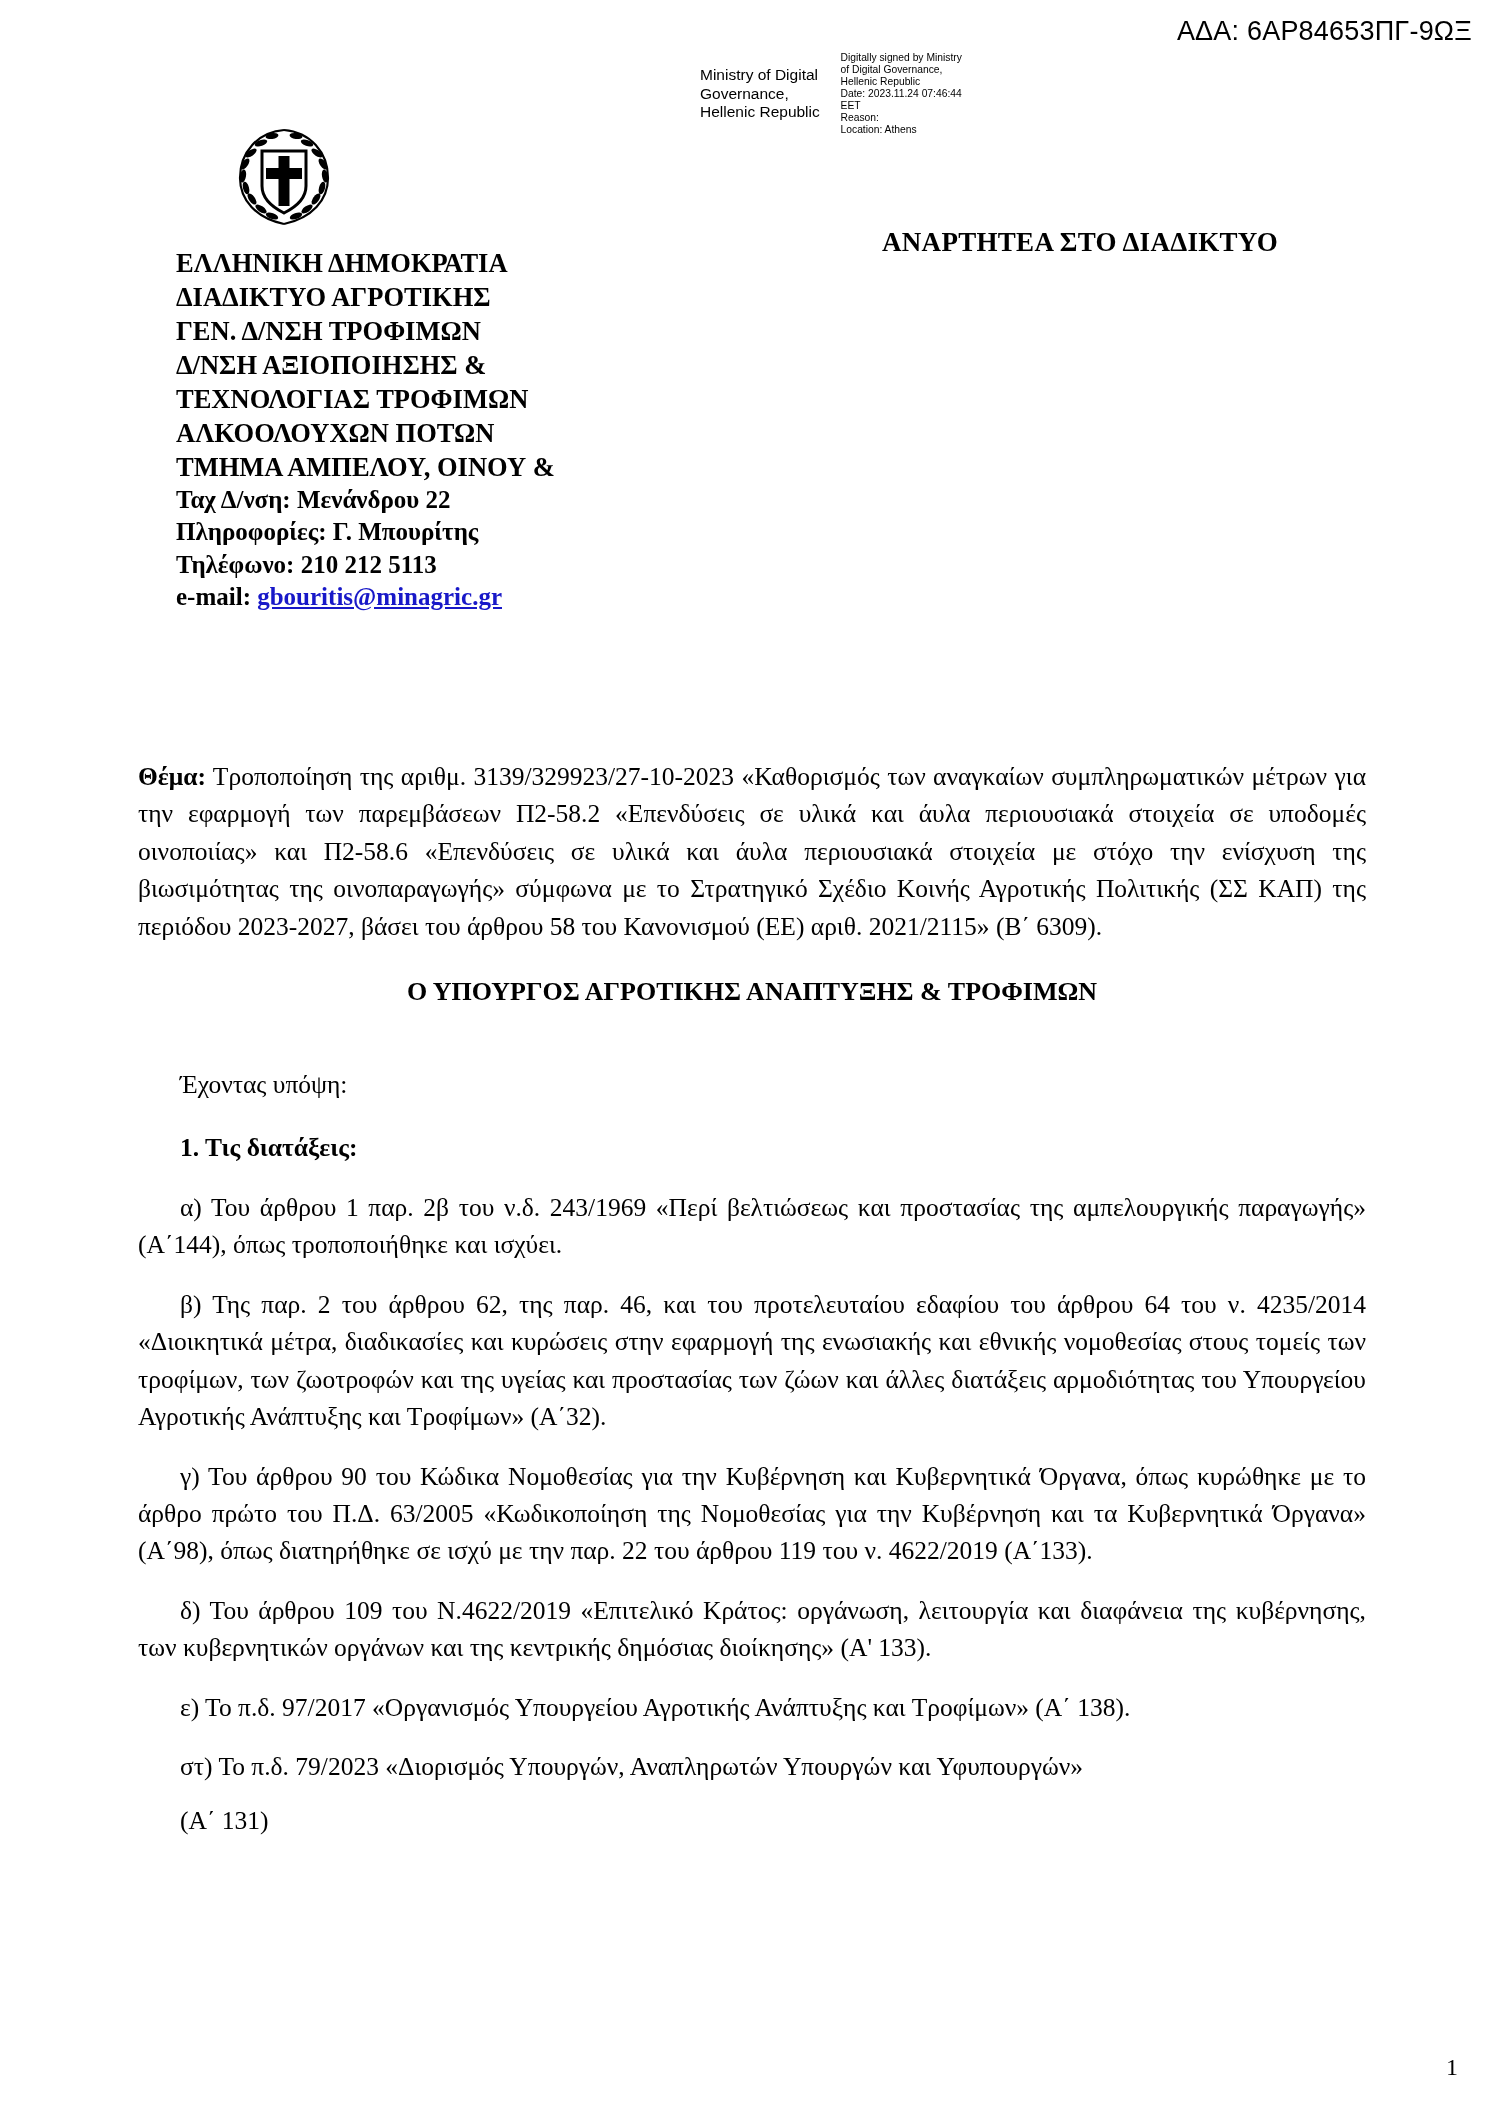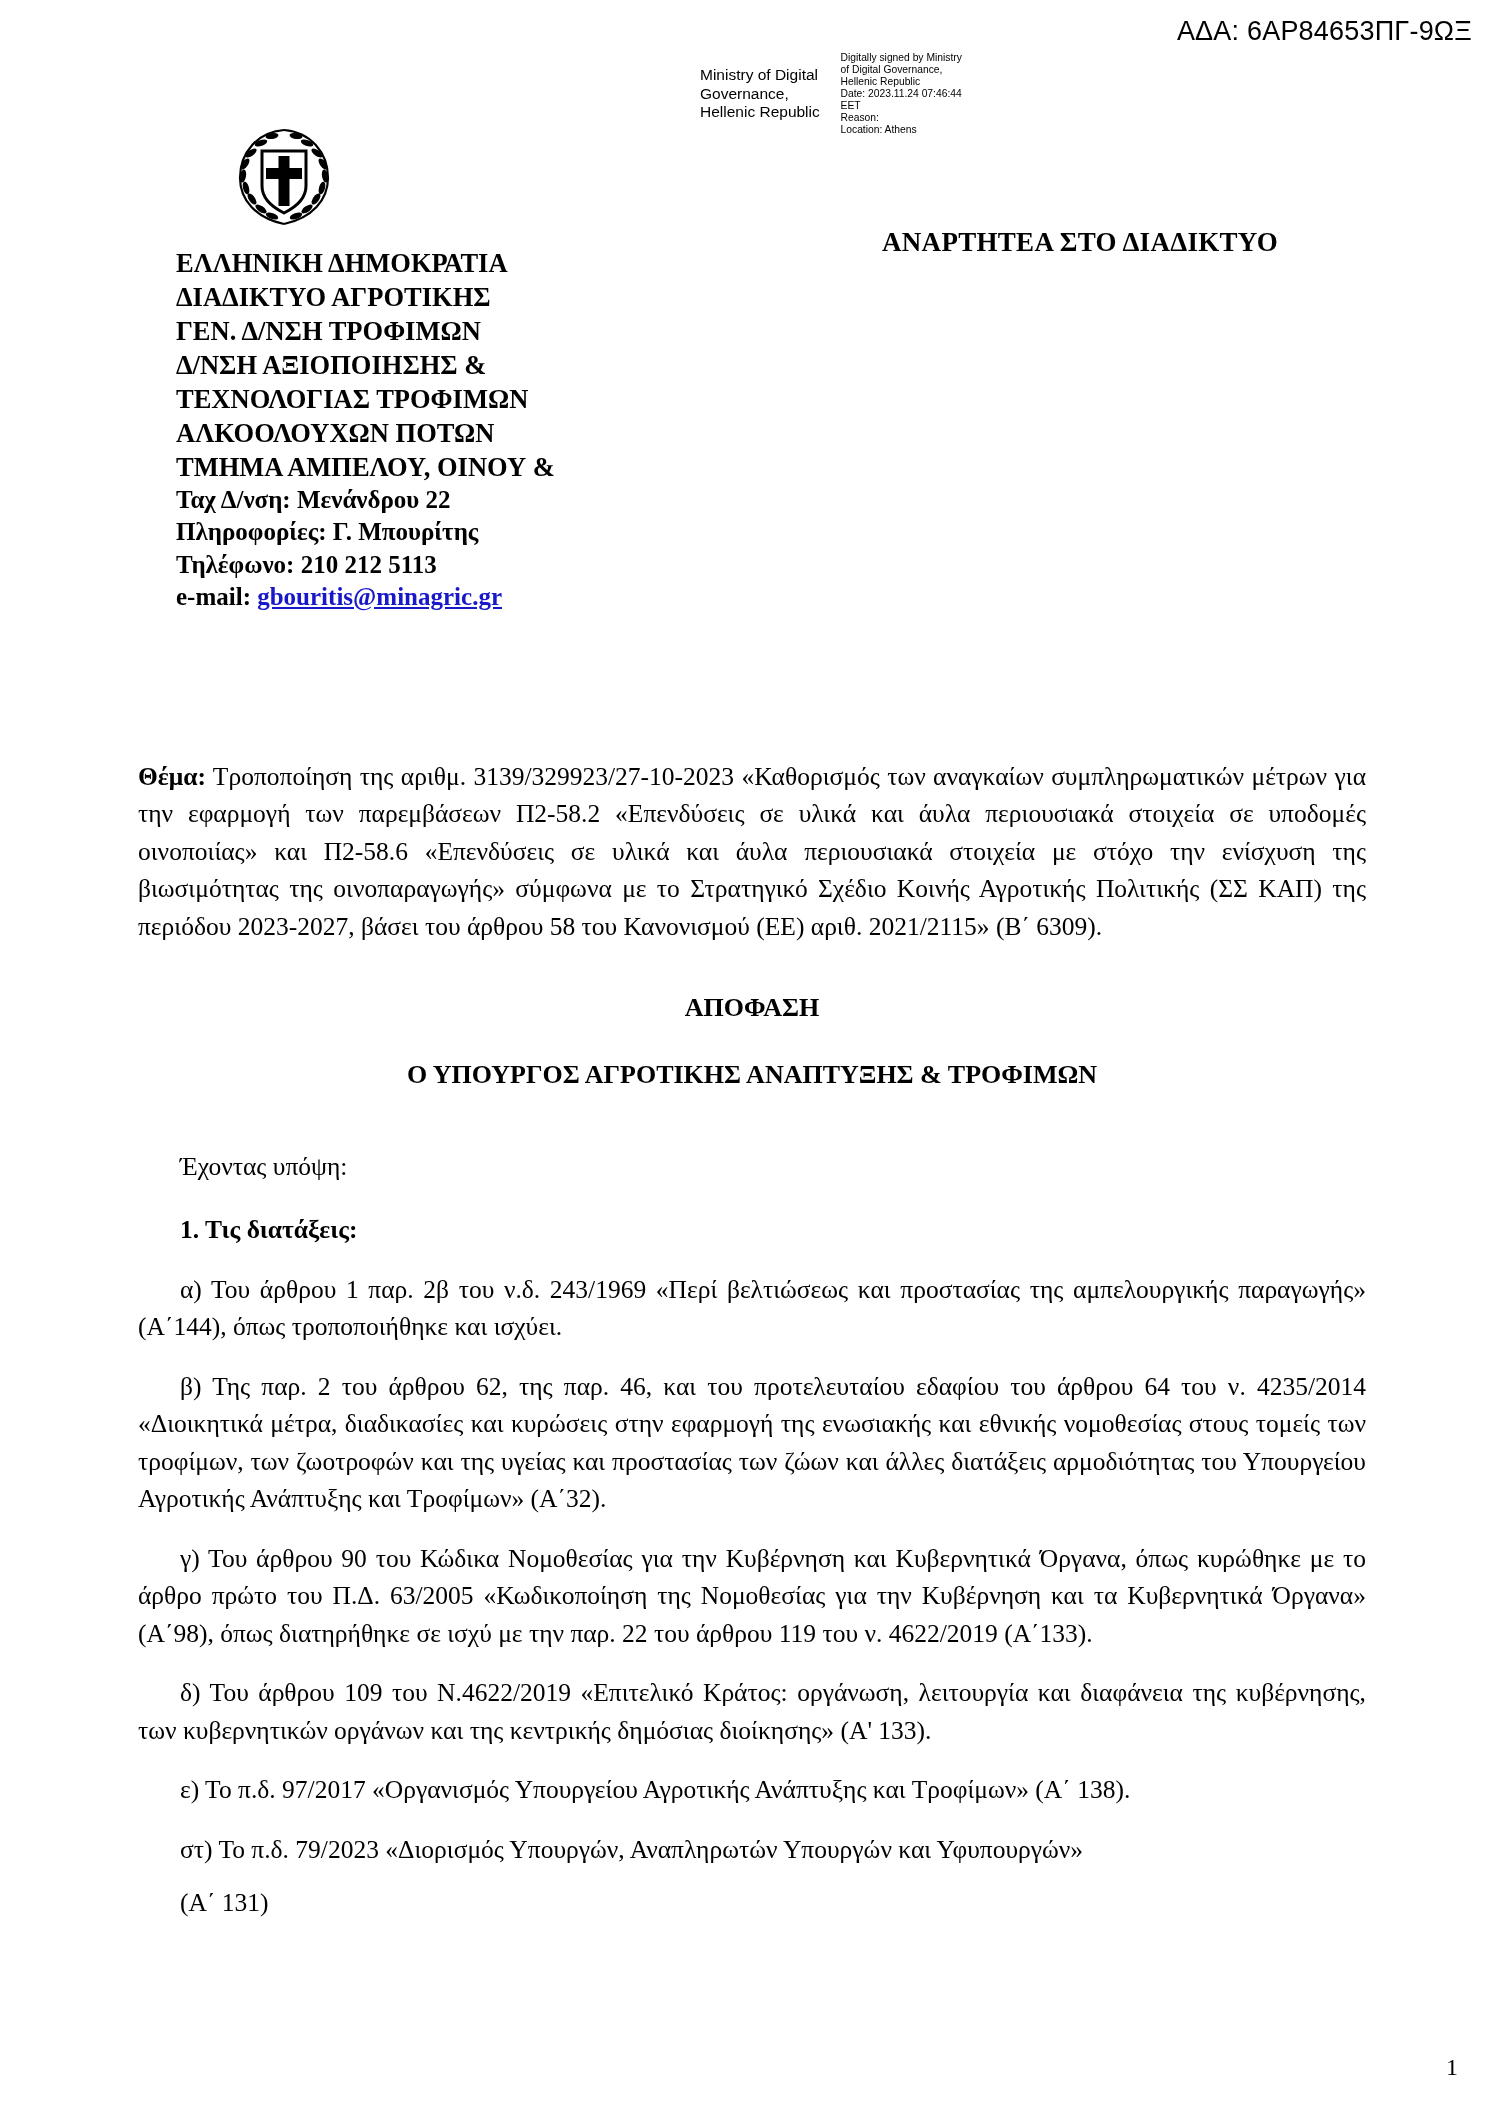--- a/index.html
+++ b/index.html
@@ -214,21 +214,20 @@
     <div class="contact"><span>e-mail: </span><a href="#">gbouritis@minagric.gr</a></div>
   </div>
 
   <div class="anartitea">ΑΝΑΡΤΗΤΕΑ ΣΤΟ ΔΙΑΔΙΚΤΥΟ</div>
 
 
   <div class="body-area">
 
     <p class="para"><span class="label-bold">Θέμα:</span><span> Τροποποίηση της αριθμ. 3139/329923/27-10-2023 «Καθορισμός των αναγκαίων συμπληρωματικών μέτρων για την εφαρμογή των παρεμβάσεων Π2-58.2 «Επενδύσεις σε υλικά και άυλα περιουσιακά στοιχεία σε υποδομές οινοποιίας» και Π2-58.6 «Επενδύσεις σε υλικά και άυλα περιουσιακά στοιχεία με στόχο την ενίσχυση της βιωσιμότητας της οινοπαραγωγής» σύμφωνα με το Στρατηγικό Σχέδιο Κοινής Αγροτικής Πολιτικής (ΣΣ ΚΑΠ) της περιόδου 2023-2027, βάσει του άρθρου 58 του Κανονισμού (ΕΕ) αριθ. 2021/2115» (Β΄ 6309).</span></p>
 
-    <p class="center-head head-1">ΑΠΟΦΑΣΗ</p>
     <p class="center-head head-2">Ο ΥΠΟΥΡΓΟΣ ΑΓΡΟΤΙΚΗΣ ΑΝΑΠΤΥΞΗΣ &amp; ΤΡΟΦΙΜΩΝ</p>
 
     <p class="para echontas">Έχοντας υπόψη:</p>
 
     <p class="para item-head">1. Τις διατάξεις:</p>
 
     <p class="para indent gap">α) Του άρθρου 1 παρ. 2β του ν.δ. 243/1969 «Περί βελτιώσεως και προστασίας της αμπελουργικής παραγωγής» (Α΄144), όπως τροποποιήθηκε και ισχύει.</p>
     <p class="para indent gap">β) Της παρ. 2 του άρθρου 62, της παρ. 46, και του προτελευταίου εδαφίου του άρθρου 64 του ν. 4235/2014 «Διοικητικά μέτρα, διαδικασίες και κυρώσεις στην εφαρμογή της ενωσιακής και εθνικής νομοθεσίας στους τομείς των τροφίμων, των ζωοτροφών και της υγείας και προστασίας των ζώων και άλλες διατάξεις αρμοδιότητας του Υπουργείου Αγροτικής Ανάπτυξης και Τροφίμων» (Α΄32).</p>
     <p class="para indent gap">γ) Του άρθρου 90 του Κώδικα Νομοθεσίας για την Κυβέρνηση και Κυβερνητικά  Όργανα, όπως κυρώθηκε με το άρθρο πρώτο του Π.Δ. 63/2005 «Κωδικοποίηση της Νομοθεσίας για την Κυβέρνηση και τα Κυβερνητικά Όργανα» (Α΄98), όπως διατηρήθηκε σε ισχύ με την παρ. 22 του άρθρου 119 του ν. 4622/2019 (Α΄133).</p>
     <p class="para indent gap">δ) Του άρθρου 109 του Ν.4622/2019 «Επιτελικό Κράτος: οργάνωση, λειτουργία και διαφάνεια της κυβέρνησης, των κυβερνητικών οργάνων και της κεντρικής δημόσιας διοίκησης» (Α' 133).</p>

